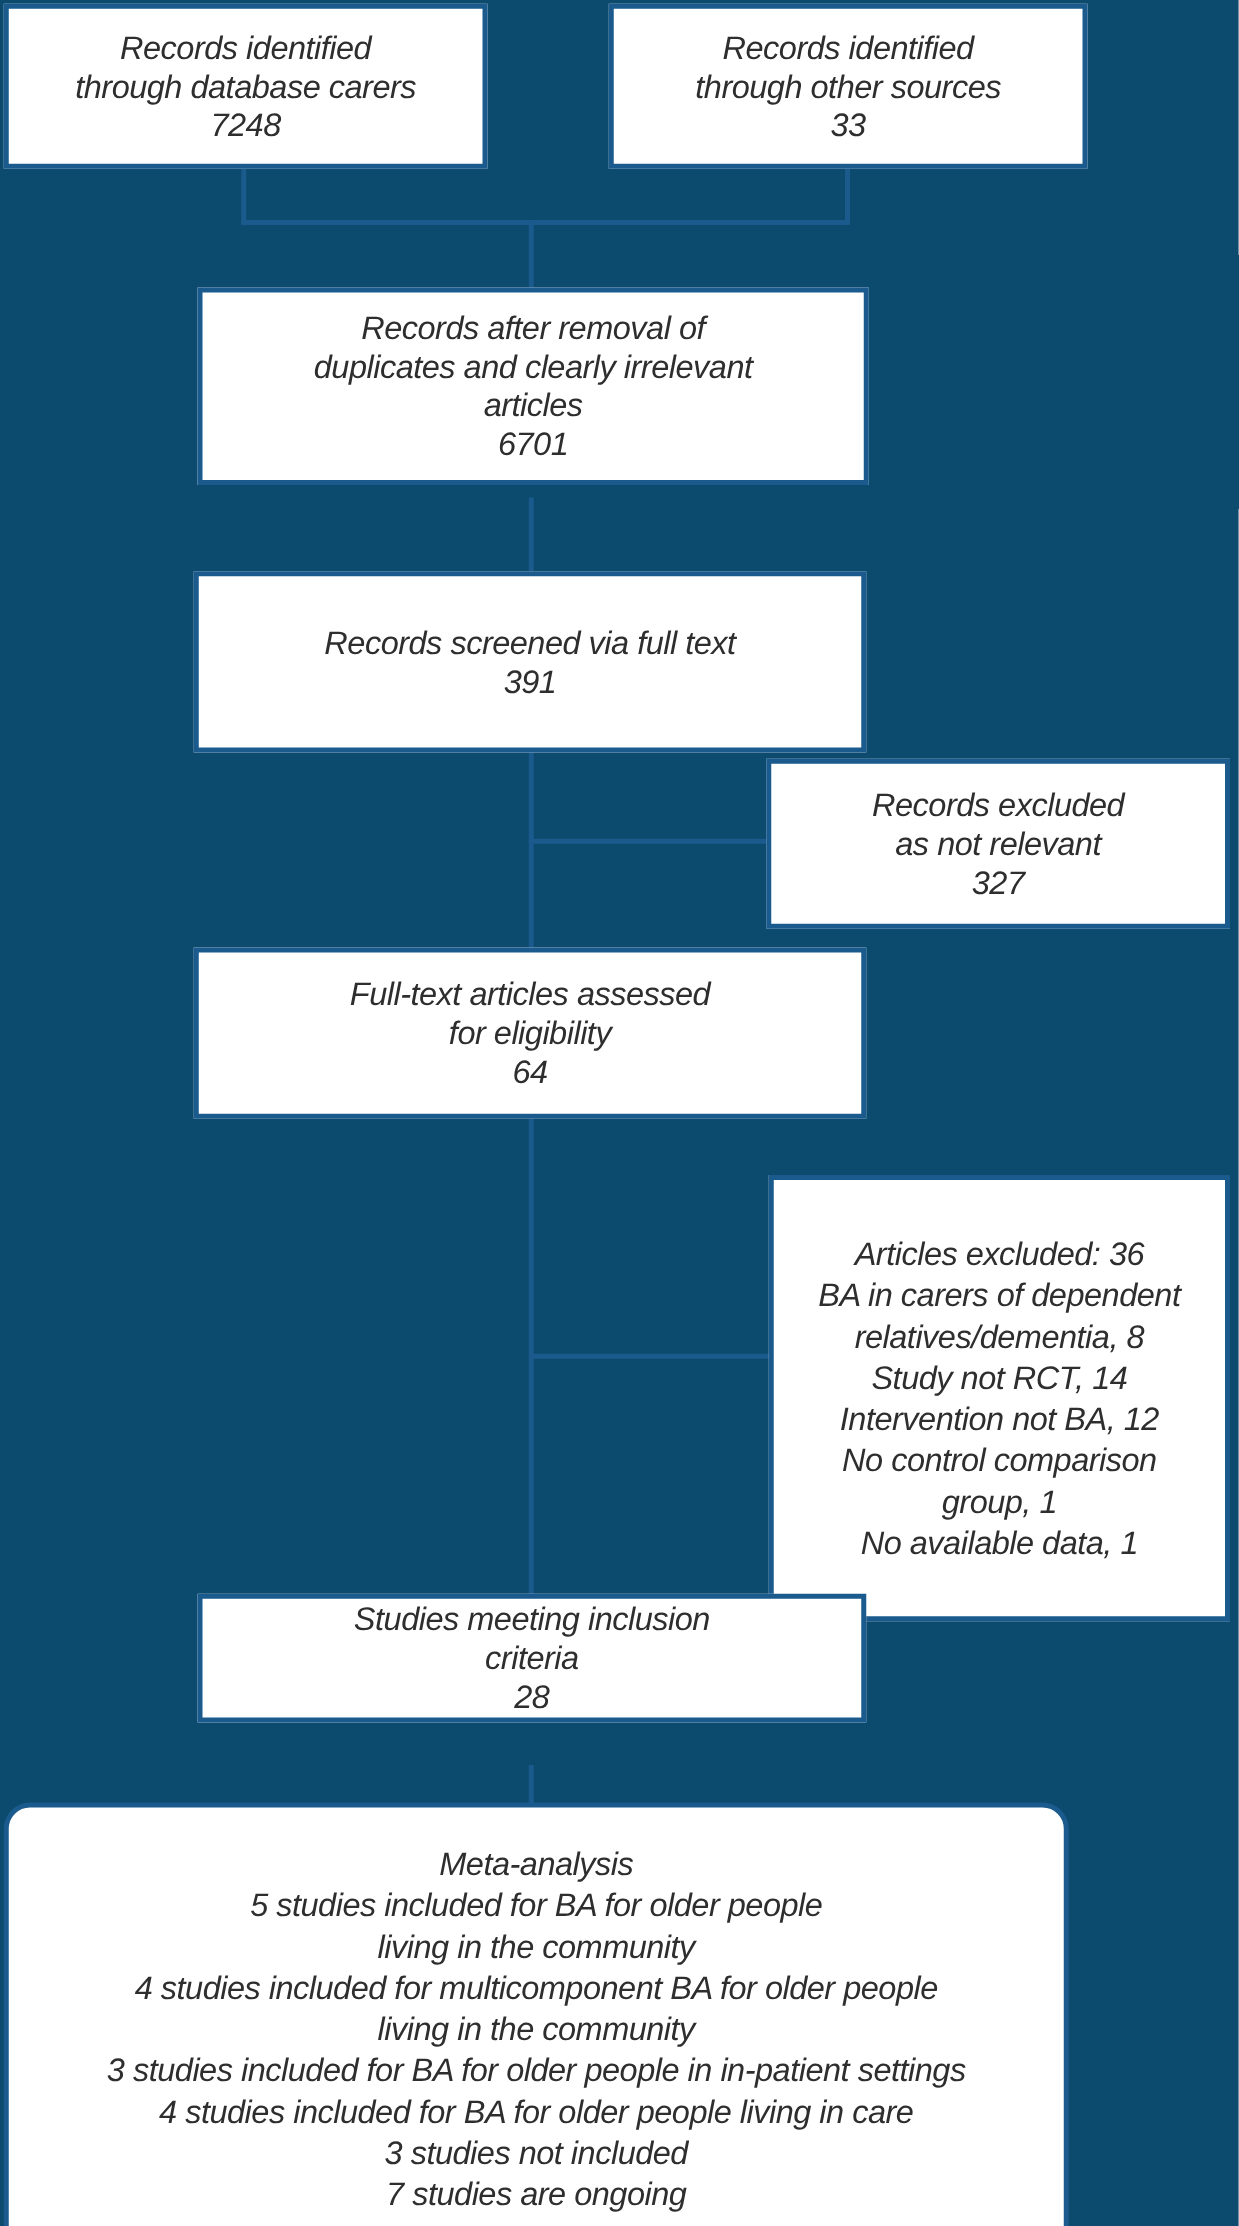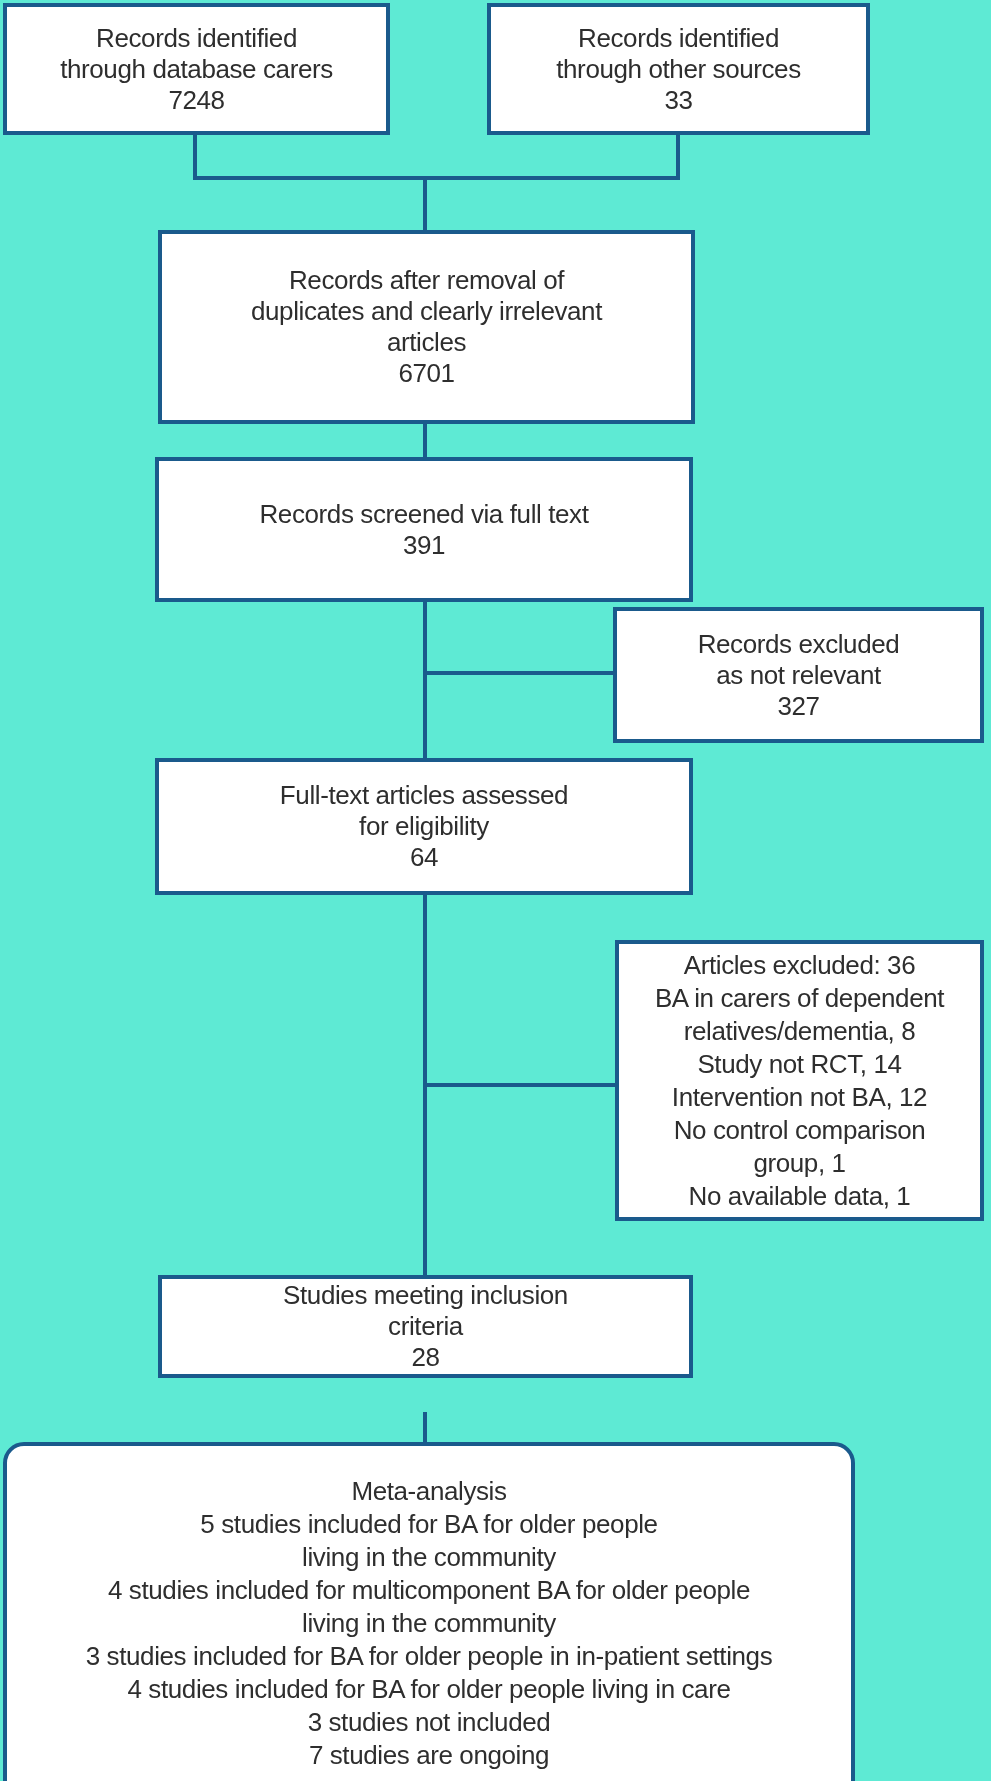--- a/index.html
+++ b/index.html
@@ -4,24 +4,25 @@
 <style>
   html, body {
     margin: 0;
     padding: 0;
     background: #ffffff;
   }
   .canvas {
     position: relative;
     width: 991px;
     height: 1781px;
-    background: #5eead4;
+    background: #0c4a6e;
     font-family: "Liberation Sans", sans-serif;
     color: #2e2e2e;
     overflow: hidden;
+    font-style: italic;
   }
   .fbox {
     position: absolute;
     box-sizing: border-box;
     border: 4px solid #1a5a8c;
     background: #ffffff;
     display: flex;
     flex-direction: column;
     align-items: center;
     justify-content: center;
@@ -64,21 +65,21 @@
     <div class="tl">through database carers</div>
     <div class="tl">7248</div>
   </div>
 
   <div class="fbox" style="left:487px; top:3px; width:383px; height:132px;">
     <div class="tl">Records identified</div>
     <div class="tl">through other sources</div>
     <div class="tl">33</div>
   </div>
 
-  <div class="fbox" style="left:158px; top:230px; width:537px; height:194px;">
+  <div class="fbox" style="left:158px; top:230px; width:537px; height:158px;">
     <div class="tl">Records after removal of</div>
     <div class="tl">duplicates and clearly irrelevant</div>
     <div class="tl">articles</div>
     <div class="tl">6701</div>
   </div>
 
   <div class="fbox" style="left:155px; top:457px; width:538px; height:145px;">
     <div class="tl">Records screened via full text</div>
     <div class="tl">391</div>
   </div>
@@ -88,21 +89,21 @@
     <div class="tl">as not relevant</div>
     <div class="tl">327</div>
   </div>
 
   <div class="fbox" style="left:155px; top:758px; width:538px; height:137px;">
     <div class="tl">Full-text articles assessed</div>
     <div class="tl">for eligibility</div>
     <div class="tl">64</div>
   </div>
 
-  <div class="fbox big" style="left:615px; top:940px; width:369px; height:281px;">
+  <div class="fbox big" style="left:615px; top:940px; width:369px; height:357px;">
     <div class="tl">Articles excluded: 36</div>
     <div class="tl">BA in carers of dependent</div>
     <div class="tl">relatives/dementia, 8</div>
     <div class="tl">Study not RCT, 14</div>
     <div class="tl">Intervention not BA, 12</div>
     <div class="tl">No control comparison</div>
     <div class="tl">group, 1</div>
     <div class="tl">No available data, 1</div>
   </div>
 

